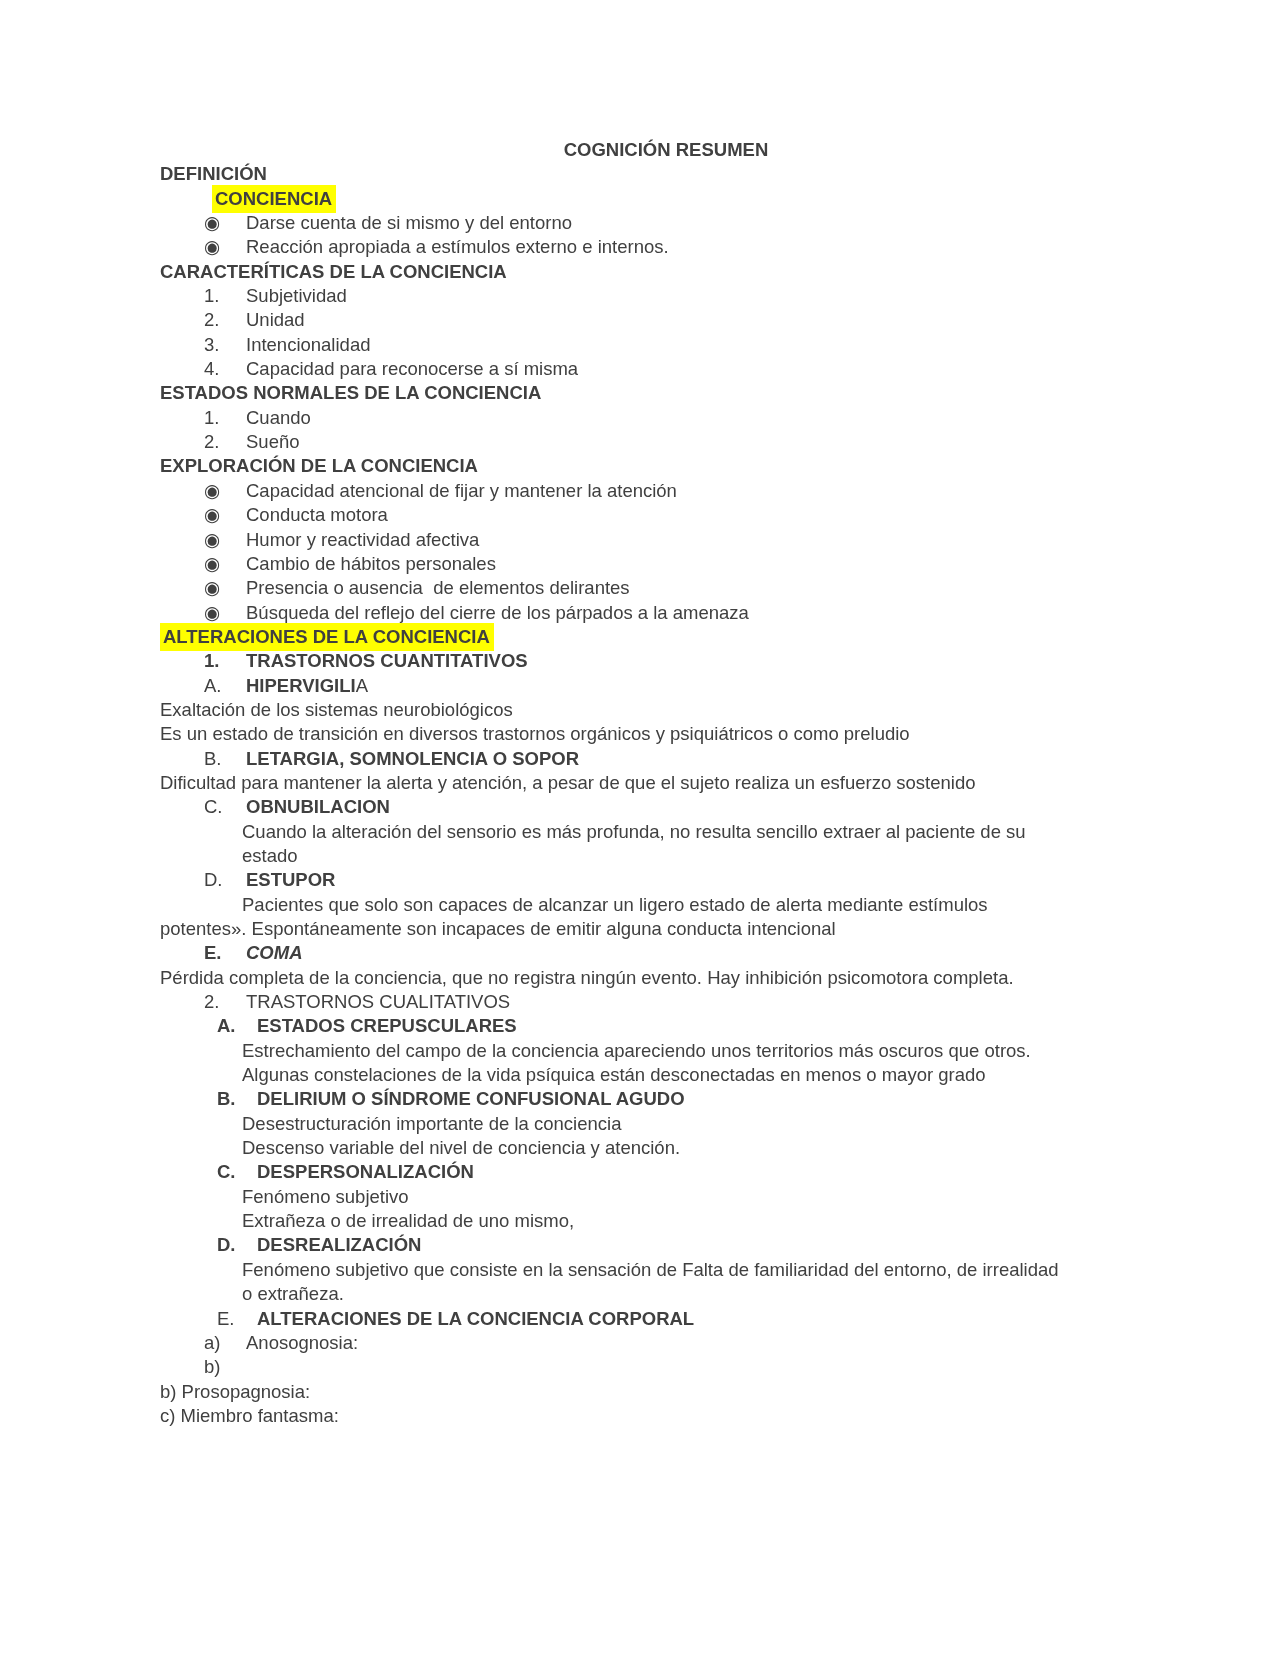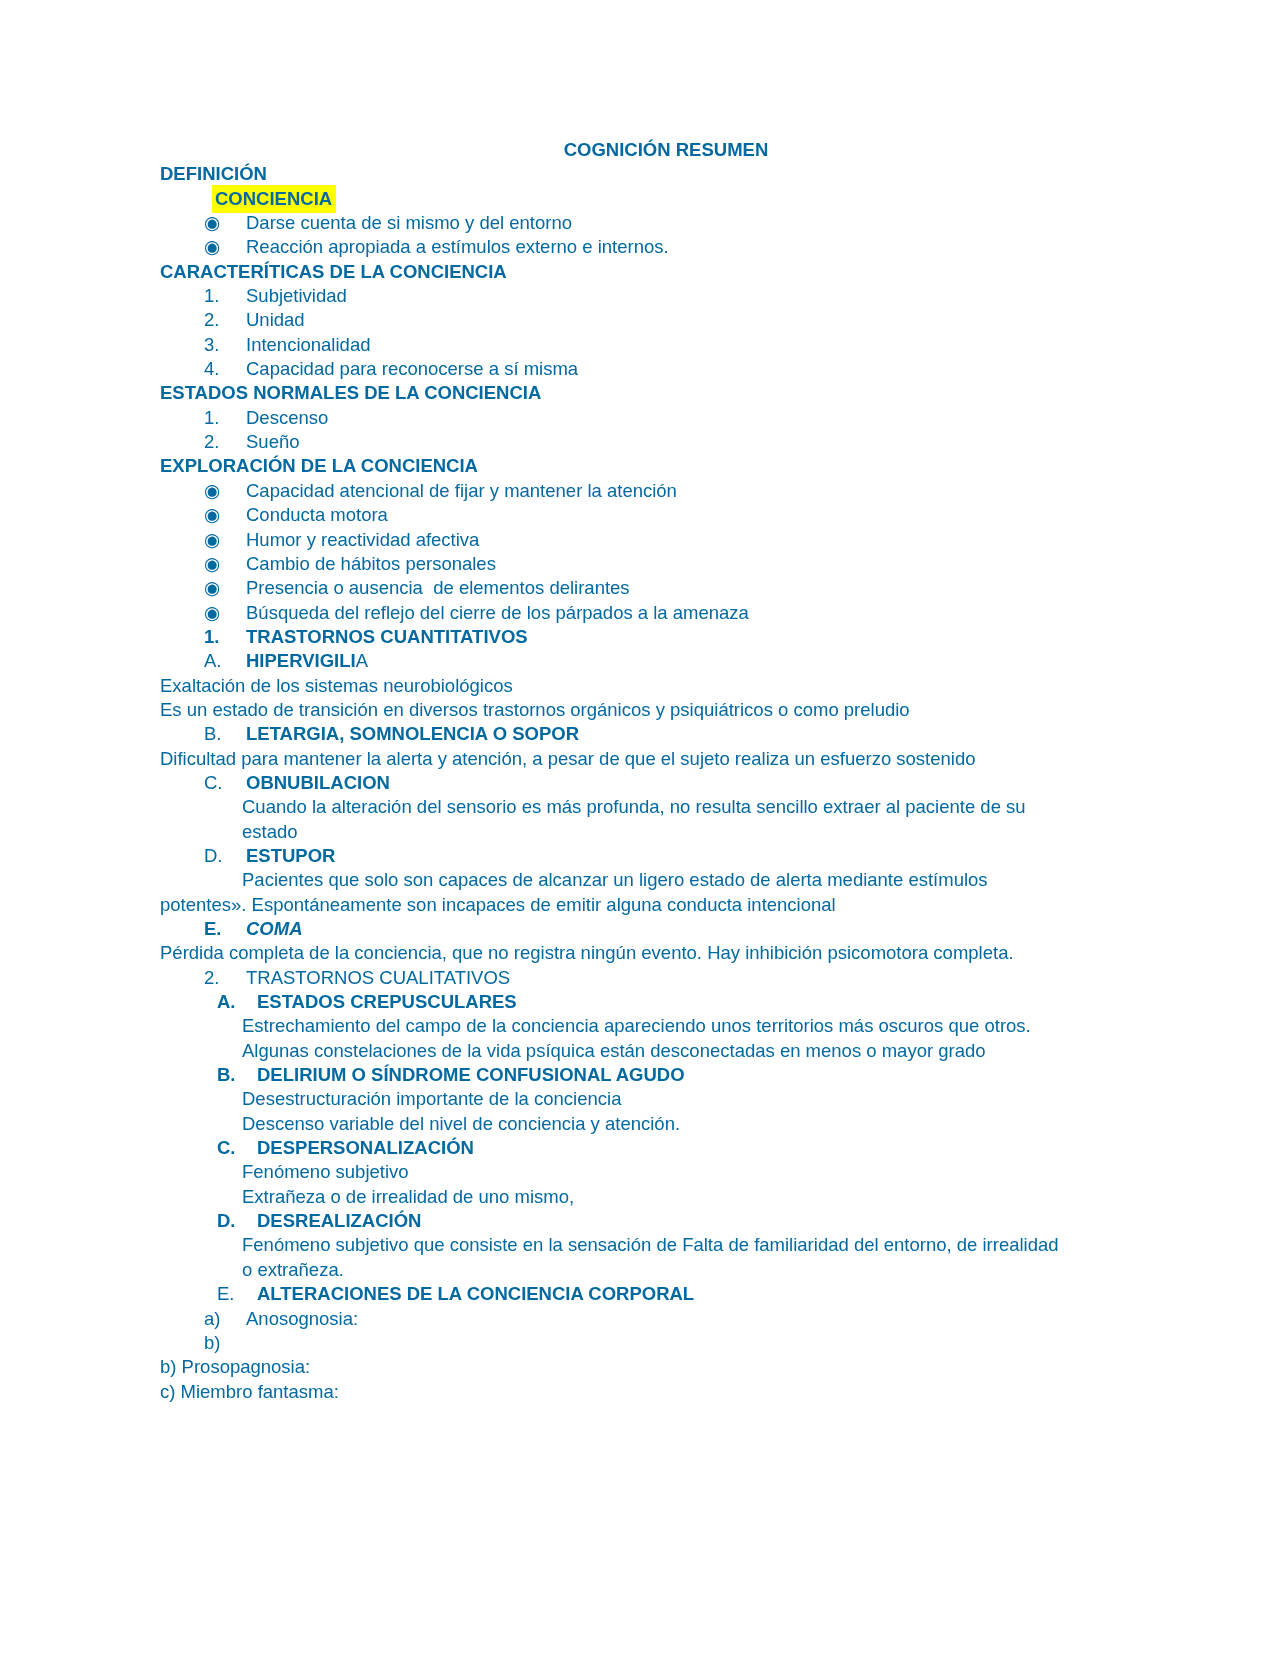--- a/index.html
+++ b/index.html
@@ -6,21 +6,21 @@
   body{
     width:1280px;height:1656px;background:#ffffff;overflow:hidden;
   }
   .page{
     position:relative;
     box-sizing:border-box;
     width:1280px;height:1656px;
     padding:138px 108px 0 160px;
     font-family:"Liberation Sans","DejaVu Sans",sans-serif;
     font-size:18.5px;
-    color:#0369a1;
+    color:#404040;
   }
   .line{
     position:relative;
     height:24.35px;
     line-height:24.35px;
     white-space:pre;
   }
   .line.center{text-align:center;}
   .marker{position:absolute;top:0;left:44px;}
   .line.li1 .text{display:block;padding-left:86px;}
@@ -40,29 +40,30 @@
     <div class="line flush"><span class="text"><span class="b ">DEFINICIÓN</span></span></div>
     <div class="line ind"><span class="text"><span class="b hl">CONCIENCIA</span></span></div>
     <div class="line li1"><span class="marker">◉</span><span class="text"><span class="">Darse cuenta de si mismo y del entorno</span></span></div>
     <div class="line li1"><span class="marker">◉</span><span class="text"><span class="">Reacción apropiada a estímulos externo e internos.</span></span></div>
     <div class="line flush"><span class="text"><span class="b ">CARACTERÍTICAS DE LA CONCIENCIA</span></span></div>
     <div class="line li1"><span class="marker">1.</span><span class="text"><span class="">Subjetividad</span></span></div>
     <div class="line li1"><span class="marker">2.</span><span class="text"><span class="">Unidad</span></span></div>
     <div class="line li1"><span class="marker">3.</span><span class="text"><span class="">Intencionalidad</span></span></div>
     <div class="line li1"><span class="marker">4.</span><span class="text"><span class="">Capacidad para reconocerse a sí misma</span></span></div>
     <div class="line flush"><span class="text"><span class="b ">ESTADOS NORMALES DE LA CONCIENCIA</span></span></div>
-    <div class="line li1"><span class="marker">1.</span><span class="text"><span class="">Descenso</span></span></div>
+    <div class="line li1"><span class="marker">1.</span><span class="text"><span class="">Cuando</span></span></div>
     <div class="line li1"><span class="marker">2.</span><span class="text"><span class="">Sueño</span></span></div>
     <div class="line flush"><span class="text"><span class="b ">EXPLORACIÓN DE LA CONCIENCIA</span></span></div>
     <div class="line li1"><span class="marker">◉</span><span class="text"><span class="">Capacidad atencional de fijar y mantener la atención</span></span></div>
     <div class="line li1"><span class="marker">◉</span><span class="text"><span class="">Conducta motora</span></span></div>
     <div class="line li1"><span class="marker">◉</span><span class="text"><span class="">Humor y reactividad afectiva</span></span></div>
     <div class="line li1"><span class="marker">◉</span><span class="text"><span class="">Cambio de hábitos personales</span></span></div>
     <div class="line li1"><span class="marker">◉</span><span class="text"><span class="">Presencia o ausencia  de elementos delirantes</span></span></div>
     <div class="line li1"><span class="marker">◉</span><span class="text"><span class="">Búsqueda del reflejo del cierre de los párpados a la amenaza</span></span></div>
+    <div class="line flush"><span class="text"><span class="b hl">ALTERACIONES DE LA CONCIENCIA</span></span></div>
     <div class="line li1"><span class="marker b">1.</span><span class="text"><span class="b ">TRASTORNOS CUANTITATIVOS</span></span></div>
     <div class="line li1"><span class="marker">A.</span><span class="text"><span class="b ">HIPERVIGILI</span><span class="">A</span></span></div>
     <div class="line flush"><span class="text"><span class="">Exaltación de los sistemas neurobiológicos</span></span></div>
     <div class="line flush"><span class="text"><span class="">Es un estado de transición en diversos trastornos orgánicos y psiquiátricos o como preludio</span></span></div>
     <div class="line li1"><span class="marker">B.</span><span class="text"><span class="b ">LETARGIA, SOMNOLENCIA O SOPOR</span></span></div>
     <div class="line flush"><span class="text"><span class="">Dificultad para mantener la alerta y atención, a pesar de que el sujeto realiza un esfuerzo sostenido</span></span></div>
     <div class="line li1"><span class="marker">C.</span><span class="text"><span class="b ">OBNUBILACION</span></span></div>
     <div class="line pind"><span class="text"><span class="">Cuando la alteración del sensorio es más profunda, no resulta sencillo extraer al paciente de su</span></span></div>
     <div class="line pind"><span class="text"><span class="">estado</span></span></div>
     <div class="line li1"><span class="marker">D.</span><span class="text"><span class="b ">ESTUPOR</span></span></div>

